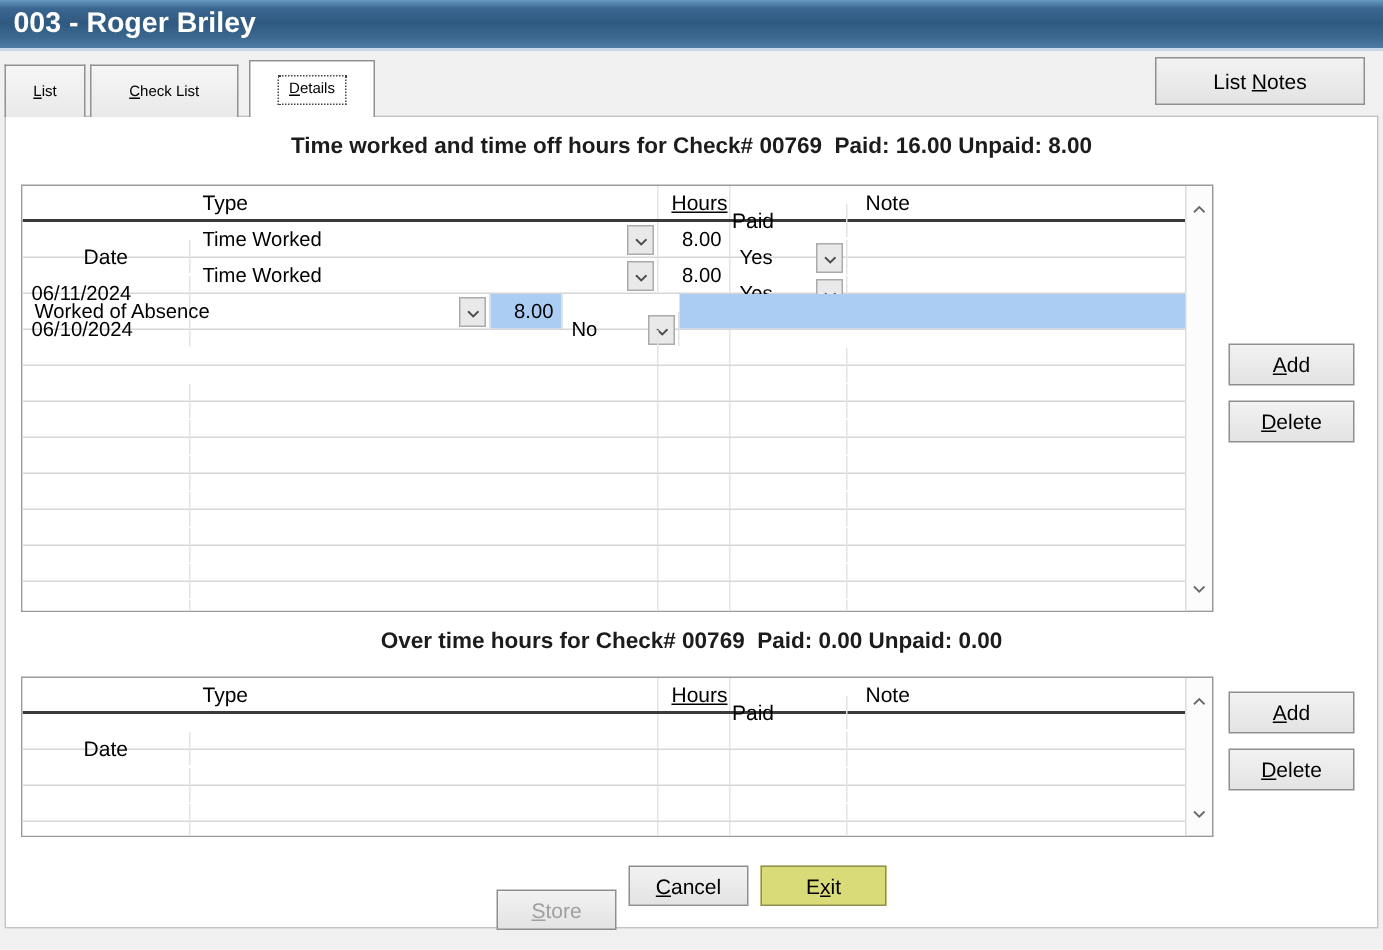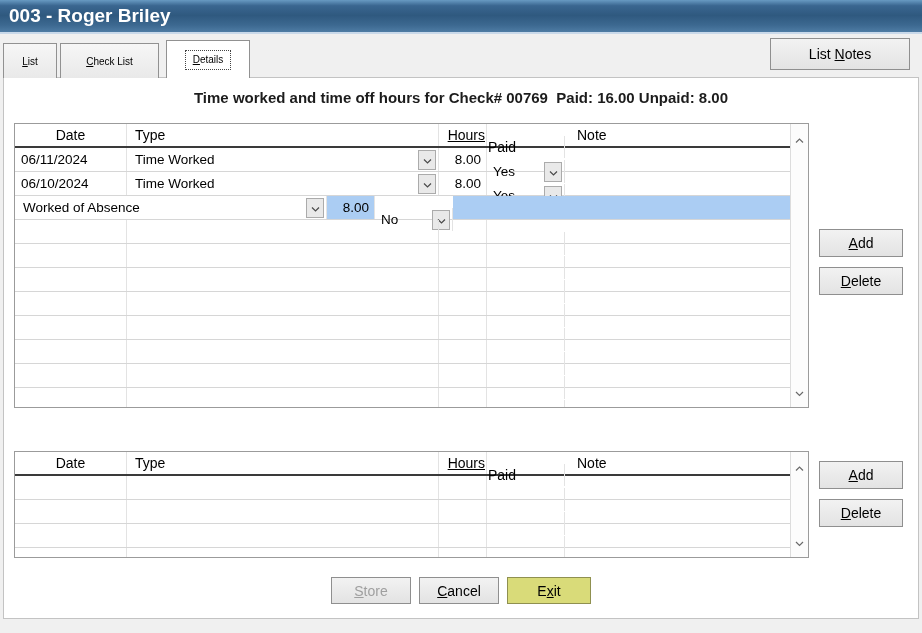--- a/index.html
+++ b/index.html
@@ -71,21 +71,21 @@
   #overtime-table { top: 373px; height: 107px; }
   .rowsarea { position: absolute; left: 0; top: 0; right: 18px; bottom: 0; overflow: hidden; }
 
   .tr { display: flex; height: 24px; border-bottom: 1px solid #d6d6d6; background: #fff; }
   .tr.head { border-bottom: 2px solid #3a3a3a; }
   .td {
     height: 100%; display: flex; align-items: center;
     font-size: 13.5px; border-right: 1px solid #e3e3e3; overflow: hidden;
   }
   .tr.head .td { font-size: 14px; }
-  .td.date  { width: 112px; padding-left: 6px; flex: none; }
+  .td.date  { width: 112px; padding-left: 6px; flex: none; margin-top: 36px; }
   .tr.head .td.date { justify-content: center; padding-left: 0; }
   .td.type  { width: 312px; padding-left: 8px; justify-content: space-between; flex: none; }
   .td.hours { width: 48px; justify-content: flex-end; padding-right: 5px; flex: none; }
   .tr.head .td.hours { padding-right: 1px; text-decoration: underline; }
   .td.paid  { width: 78px; padding-left: 6px; justify-content: space-between; flex: none; margin-top: 12px; }
   .tr.head .td.paid { padding-left: 1px; }
   .td.note  { flex: 1; padding-left: 12px; border-right: none; }
   .tr.selected .td.date, .tr.selected .td.hours, .tr.selected .td.note { background: #abcdf3; }
 
   .dd {
@@ -105,21 +105,21 @@
   .sarrow.down { bottom: 6px; }
 
   
   .sidebtn { position: absolute; width: 84px; height: 28px; }
   #time-add-button { left: 815px; top: 151px; }
   #time-delete-button { left: 815px; top: 189px; }
   #overtime-add-button { left: 815px; top: 383px; }
   #overtime-delete-button { left: 815px; top: 421px; }
 
   .footbtn { position: absolute; top: 499px; height: 27px; }
-  #store-button { left: 327px; width: 80px; }
+  #store-button { left: 327px; width: 80px; margin-top: 16px; }
   #cancel-button { left: 415px; width: 80px; }
   #exit-button { left: 503px; width: 84px; background: #d9db79; border-color: #8f9050; }
 </style>
 </head>
 <body>
 
 <div class="titlebar">
   <span>003 - Roger Briley</span>
 </div>
 
@@ -286,20 +286,21 @@
     </div>
   </div>
 
   <button class="btn sidebtn" id="time-add-button">
     <span class="lbl"><span class="k">A</span><span>dd</span></span>
   </button>
   <button class="btn sidebtn" id="time-delete-button">
     <span class="lbl"><span class="k">D</span><span>elete</span></span>
   </button>
 
+  <div class="section-title" id="overtime-table-title">Over time hours for Check# 00769  Paid: 0.00 Unpaid: 0.00</div>
 
   <div class="datatable" id="overtime-table">
     <div class="rowsarea" id="overtime-rows">
       <div class="tr head">
         <div class="td date">Date</div>
         <div class="td type">Type</div>
         <div class="td hours">Hours</div>
         <div class="td paid">Paid</div>
         <div class="td note">Note</div>
       </div>

